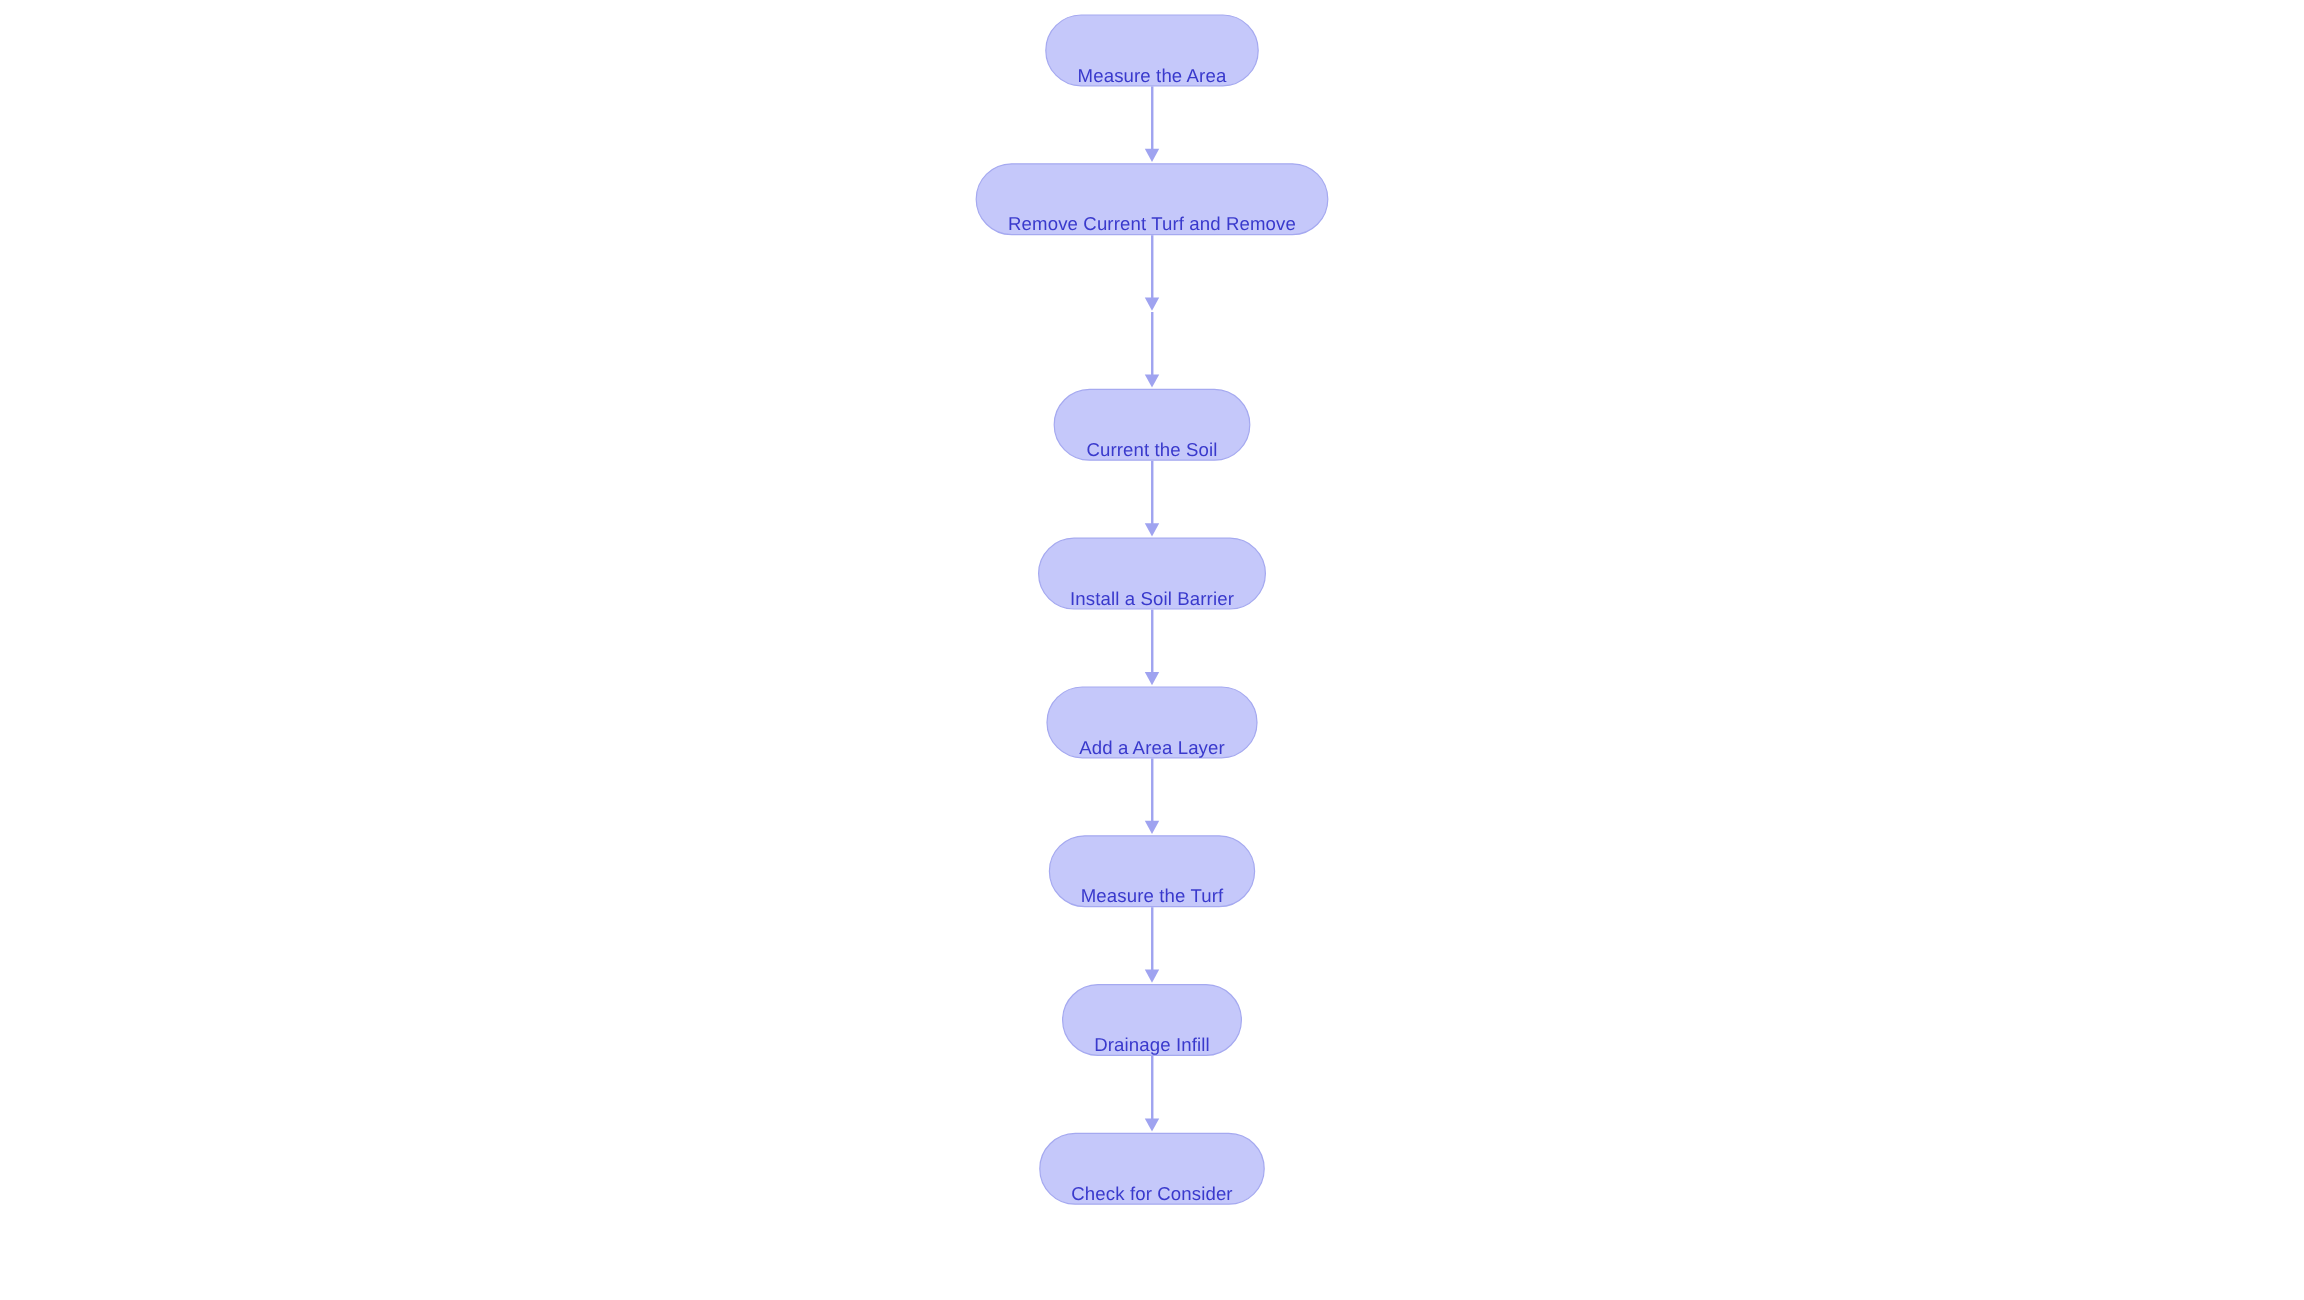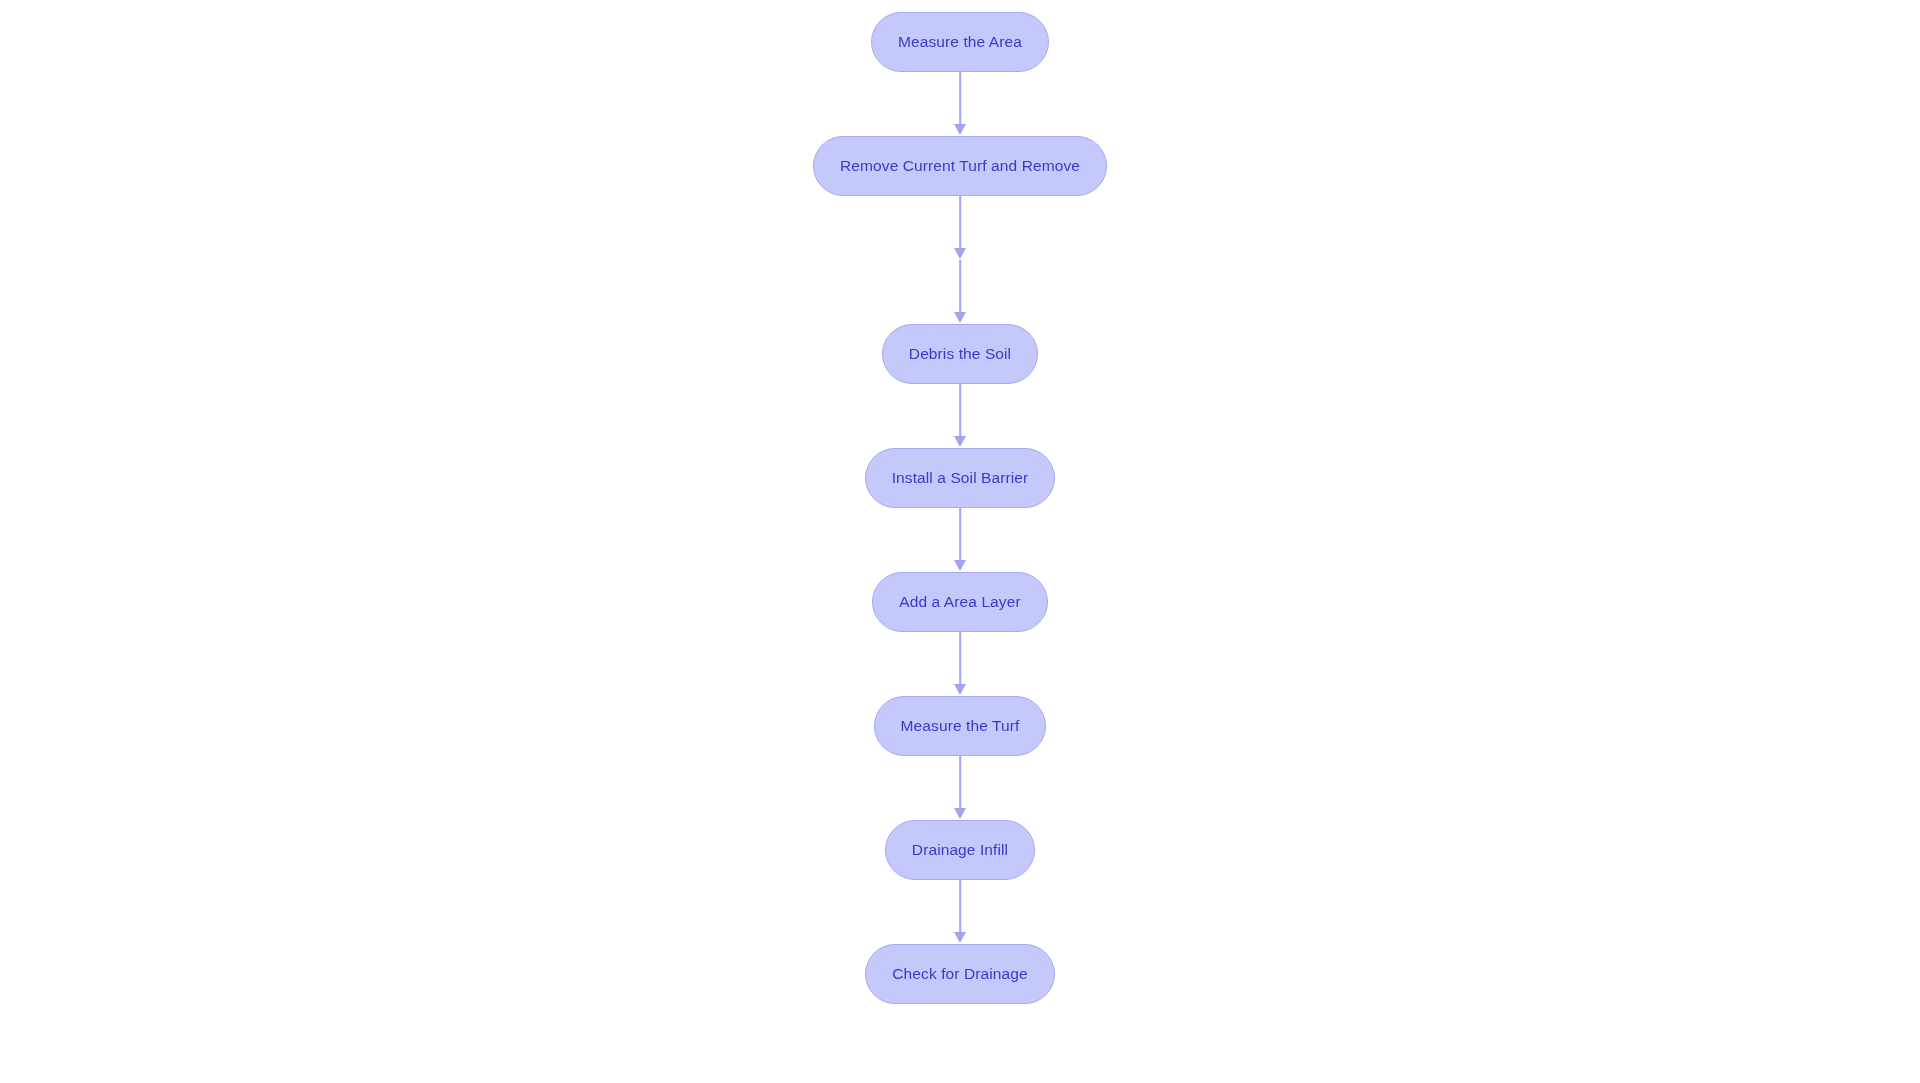--- a/index.html
+++ b/index.html
@@ -39,21 +39,21 @@
 
   
   .node {
     position: relative;
     height: 60px;
     box-sizing: border-box;
     background: #c5c8fa;
     border: 1px solid #a5a9f0;
     border-radius: 30px;
     display: flex;
-    align-items: center;
+    align-items: flex-end;
     justify-content: center;
     padding: 0 26px;
     flex: 0 0 auto;
   }
 
   .node-label {
     color: #3939cc;
     font-family: "Liberation Sans", sans-serif;
     font-size: 15.5px;
     font-weight: 400;
@@ -114,21 +114,21 @@
       <div class="conn-arrow"></div>
     </div>
 
 
     <div class="connector">
       <div class="conn-line"></div>
       <div class="conn-arrow"></div>
     </div>
 
     <div class="node">
-      <span class="node-label">Debris the Soil</span>
+      <span class="node-label">Current the Soil</span>
     </div>
 
     <div class="connector">
       <div class="conn-line"></div>
       <div class="conn-arrow"></div>
     </div>
 
     <div class="node">
       <span class="node-label">Install a Soil Barrier</span>
     </div>
@@ -159,17 +159,17 @@
     <div class="node">
       <span class="node-label">Drainage Infill</span>
     </div>
 
     <div class="connector">
       <div class="conn-line"></div>
       <div class="conn-arrow"></div>
     </div>
 
     <div class="node">
-      <span class="node-label">Check for Drainage</span>
+      <span class="node-label">Check for Consider</span>
     </div>
 
   </div>
 </div>
 
 </body></html>

